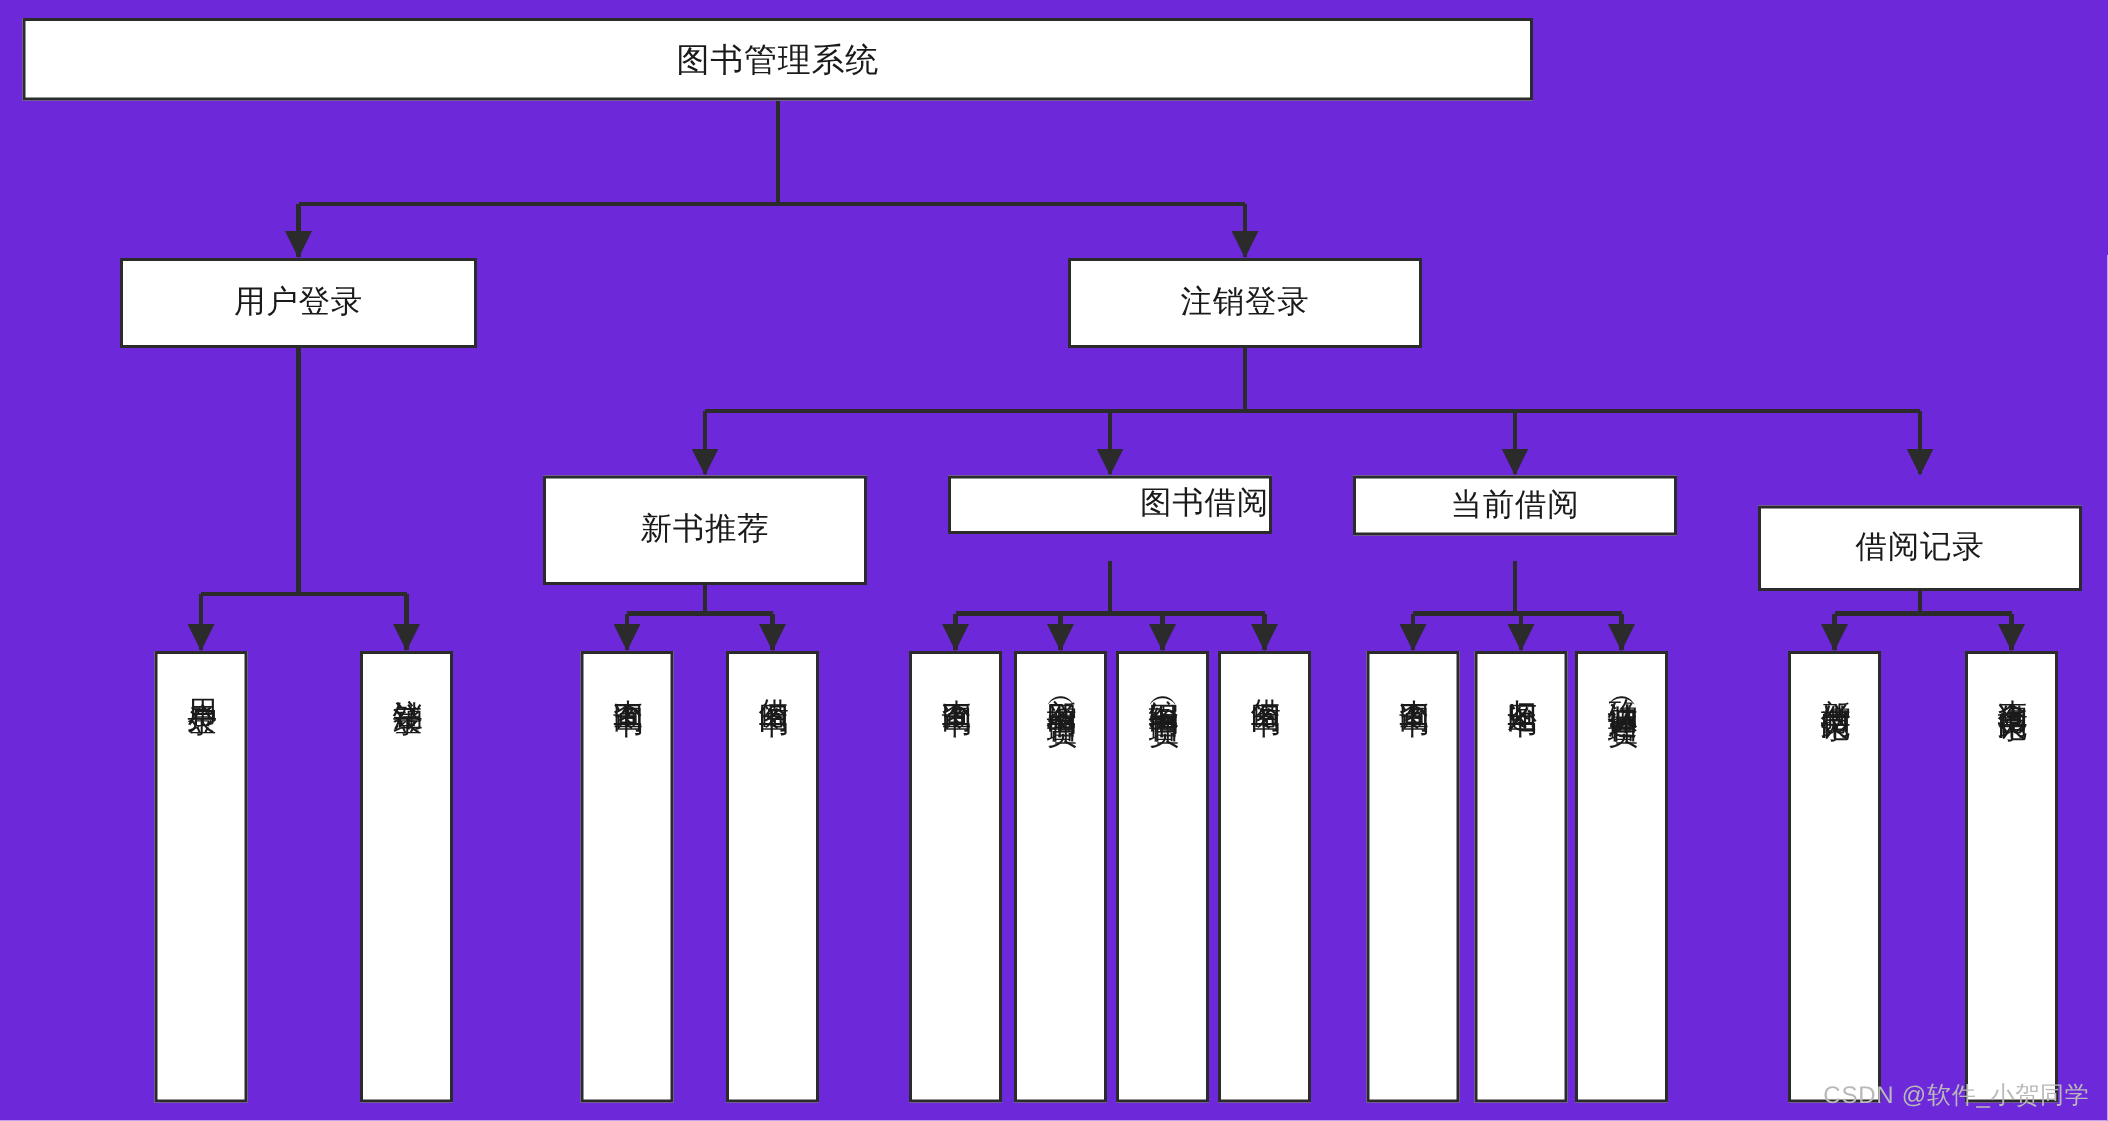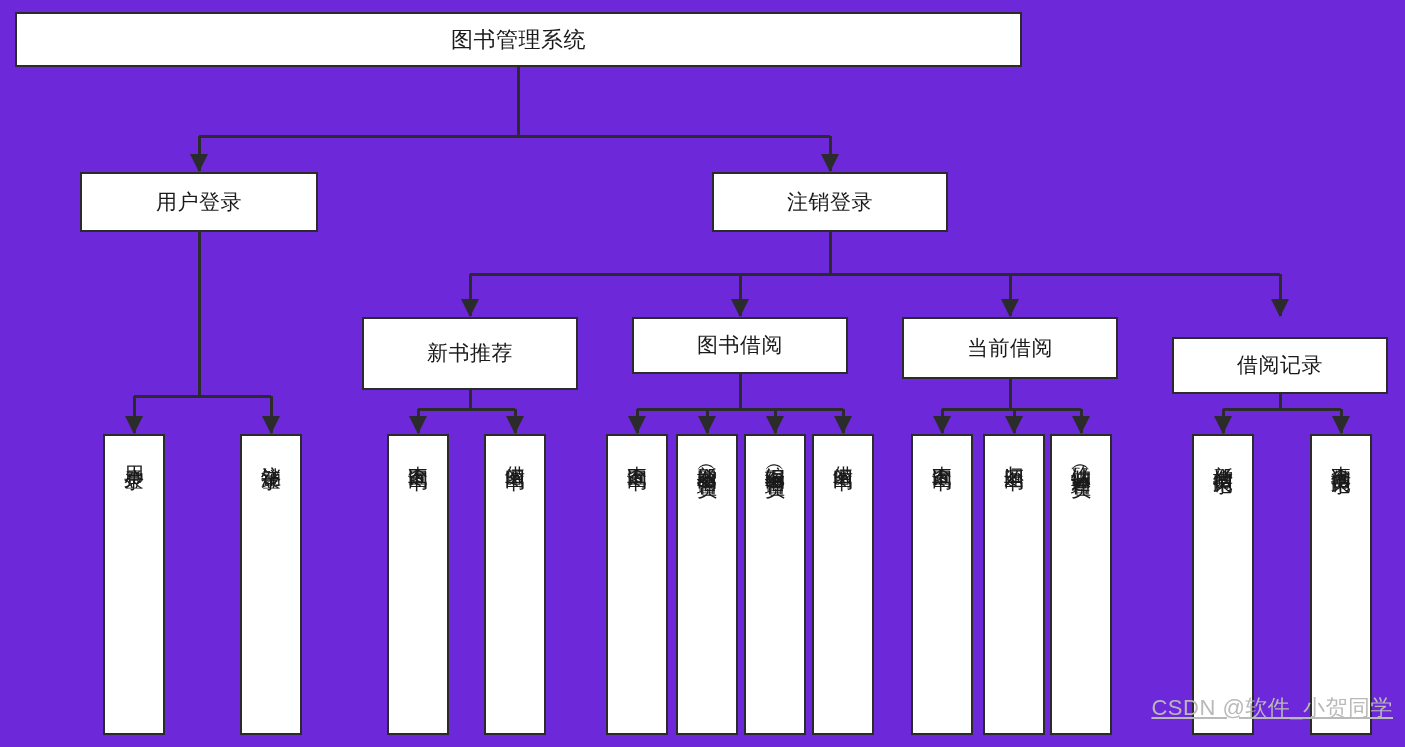--- a/index.html
+++ b/index.html
@@ -58,27 +58,26 @@
     writing-mode: vertical-rl;
     text-orientation: upright;
     font-size: 20px;
     line-height: 1.34;
     letter-spacing: 2px;
     white-space: nowrap;
   }
   #watermark {
     position: absolute;
     right: 12px;
-    bottom: 24px;
-    font-size: 22px;
+    bottom: 6px;
+    font-size: 16px;
     color: #b9b9b9;
     letter-spacing: 0.5px;
     white-space: nowrap;
     user-select: none;
-    text-decoration: underline;
   }
 </style>
 </head>
 <body>
 
 <div id="diagram-root">
 
   <svg id="edge-layer" viewBox="0 0 1405 747" width="1405" height="747" xmlns="http://www.w3.org/2000/svg">
     <defs>
       <marker id="arrowhead" viewBox="0 0 10 10" refX="9.4" refY="5" markerWidth="6" markerHeight="6" orient="auto-start-reverse">
@@ -128,24 +127,24 @@
       </div>
       <div class="node horiz" id="node-user-login" style="left: 80px; top: 172px; width: 238px; height: 60px;">
         <span class="node-label">用户登录</span>
       </div>
       <div class="node horiz" id="node-book-manage" style="left: 712px; top: 172px; width: 236px; height: 60px;">
         <span class="node-label">注销登录</span>
       </div>
       <div class="node horiz" id="node-new-book-rec" style="left: 362px; top: 317px; width: 216px; height: 73px;">
         <span class="node-label">新书推荐</span>
       </div>
-      <div class="node horiz" id="node-book-borrow" style="left: 632px; top: 317px; width: 216px; height: 57px;">
+      <div class="node horiz" id="node-book-borrow" style="left: 632px; top: 317px; width: 216px; height: 39px; justify-content: flex-end;">
         <span class="node-label">图书借阅</span>
       </div>
-      <div class="node horiz" id="node-current-borrow" style="left: 902px; top: 317px; width: 216px; height: 62px;">
+      <div class="node horiz" id="node-current-borrow" style="left: 902px; top: 317px; width: 216px; height: 40px;">
         <span class="node-label">当前借阅</span>
       </div>
       <div class="node horiz" id="node-borrow-record" style="left: 1172px; top: 317px; width: 216px; height: 57px; margin-top: 20px;">
         <span class="node-label">借阅记录</span>
       </div>
       <div class="node vert" id="node-leaf-user-login" style="left: 103px; top: 434px; width: 62px; height: 301px;">
         <span class="node-label">用户登录</span>
       </div>
       <div class="node vert" id="node-leaf-logout" style="left: 240px; top: 434px; width: 62px; height: 301px;">
         <span class="node-label">注销登录</span>

